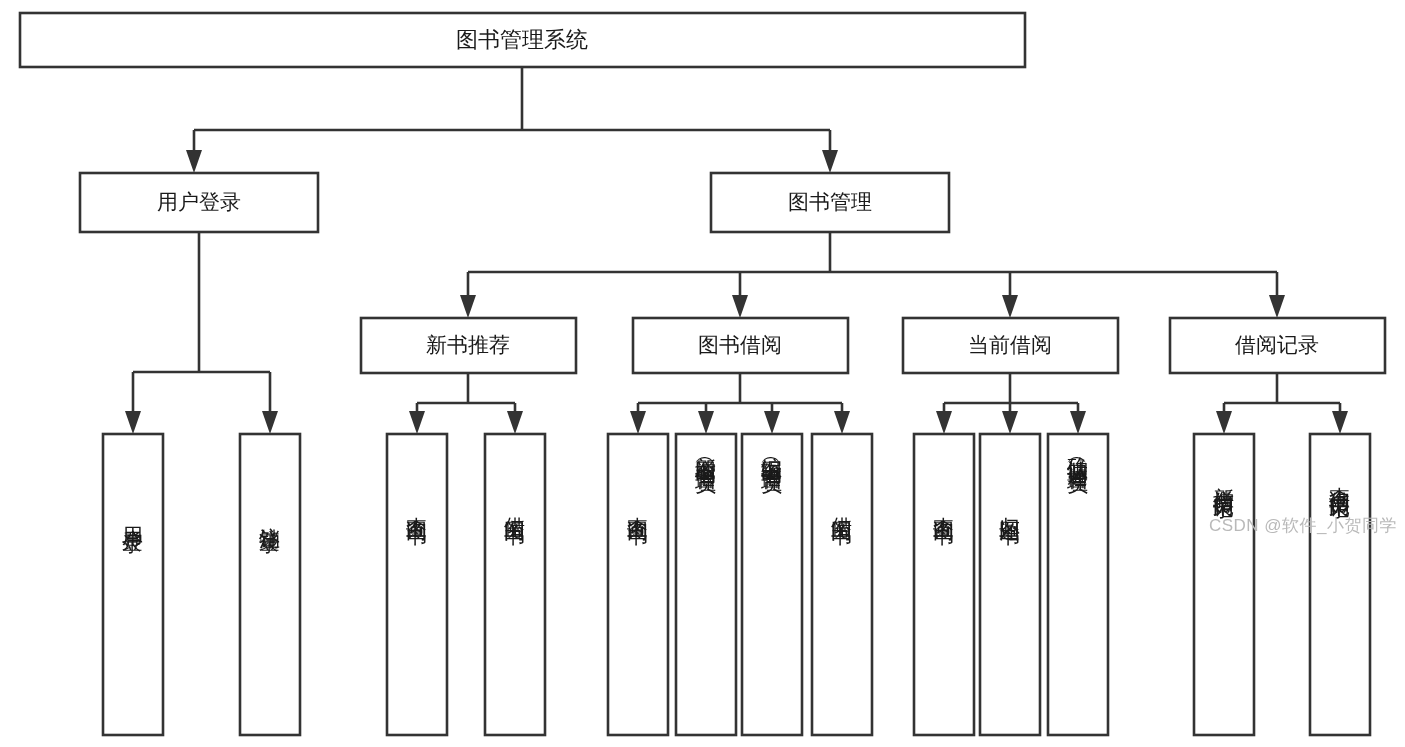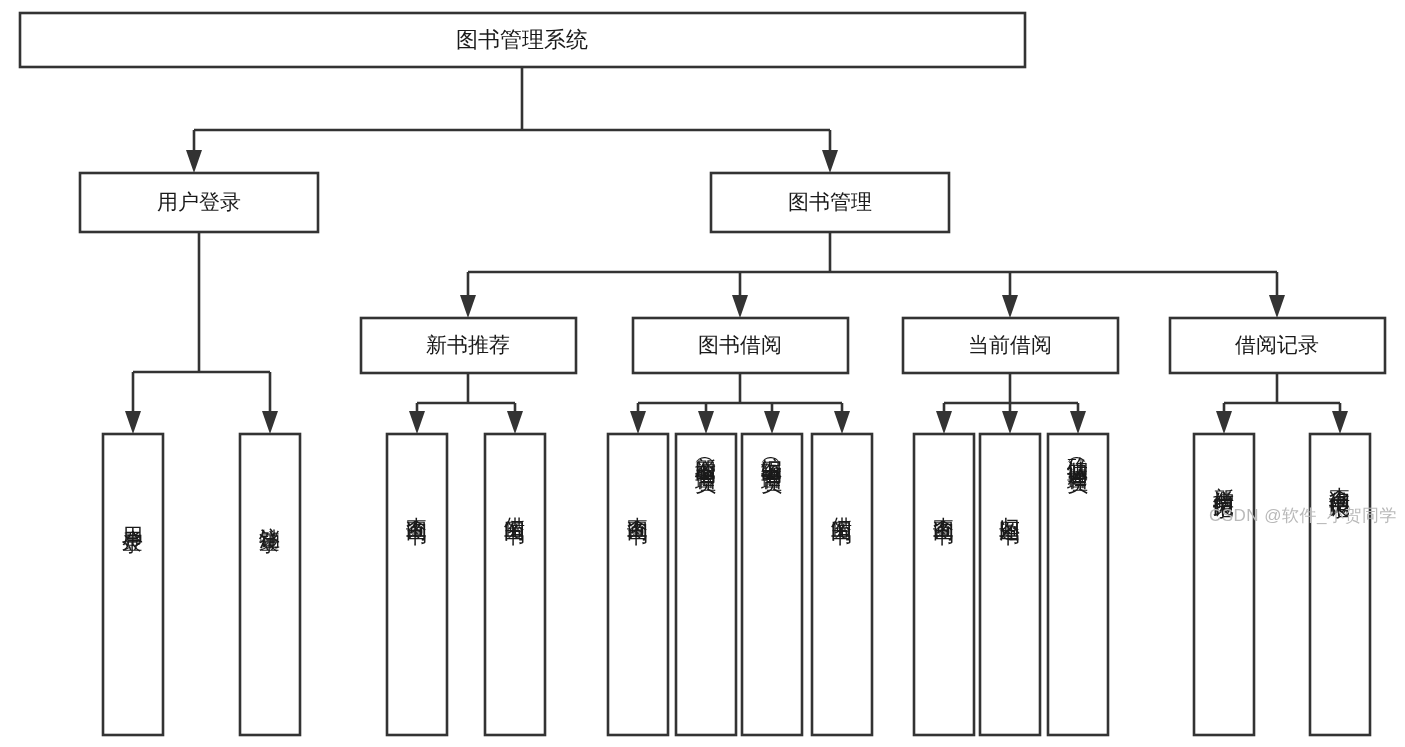--- a/index.html
+++ b/index.html
@@ -69,21 +69,21 @@
     font-family: "Liberation Sans", "DejaVu Sans", sans-serif;
     font-size: 21px;
     line-height: 1.0;
     color: #1a1a1a;
     letter-spacing: 2.5px;
     white-space: nowrap;
   }
   #watermark {
     position: absolute;
     right: 8px;
-    bottom: 12px;
+    bottom: 2px;
     font-family: "Liberation Sans", "DejaVu Sans", sans-serif;
     font-size: 17px;
     color: #b9b9b9;
     letter-spacing: 0.5px;
     white-space: nowrap;
   }
 </style>
 </head>
 <body>
 

